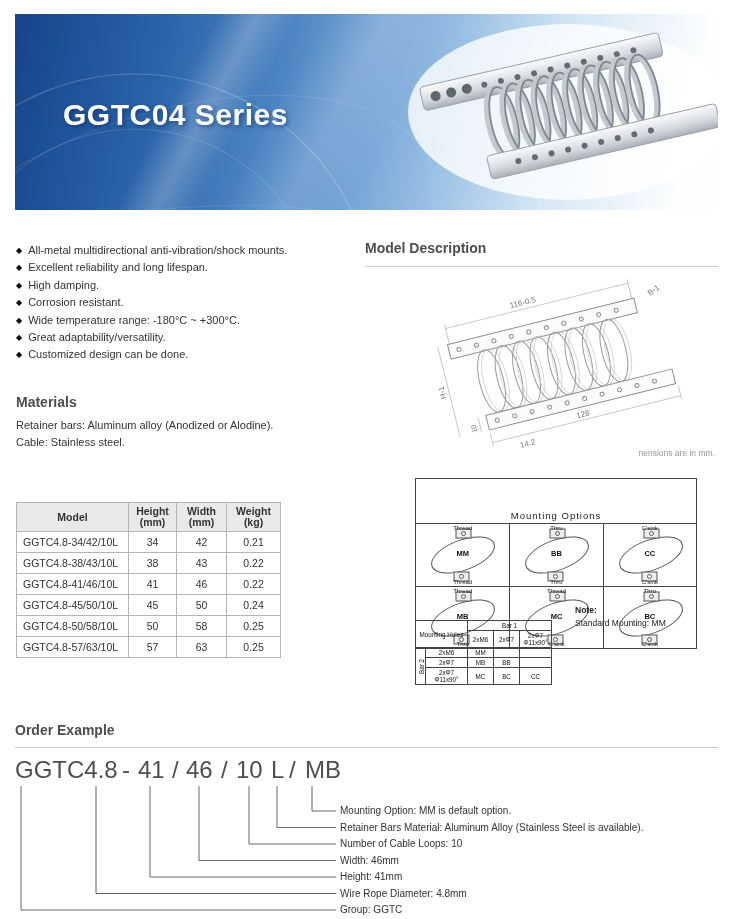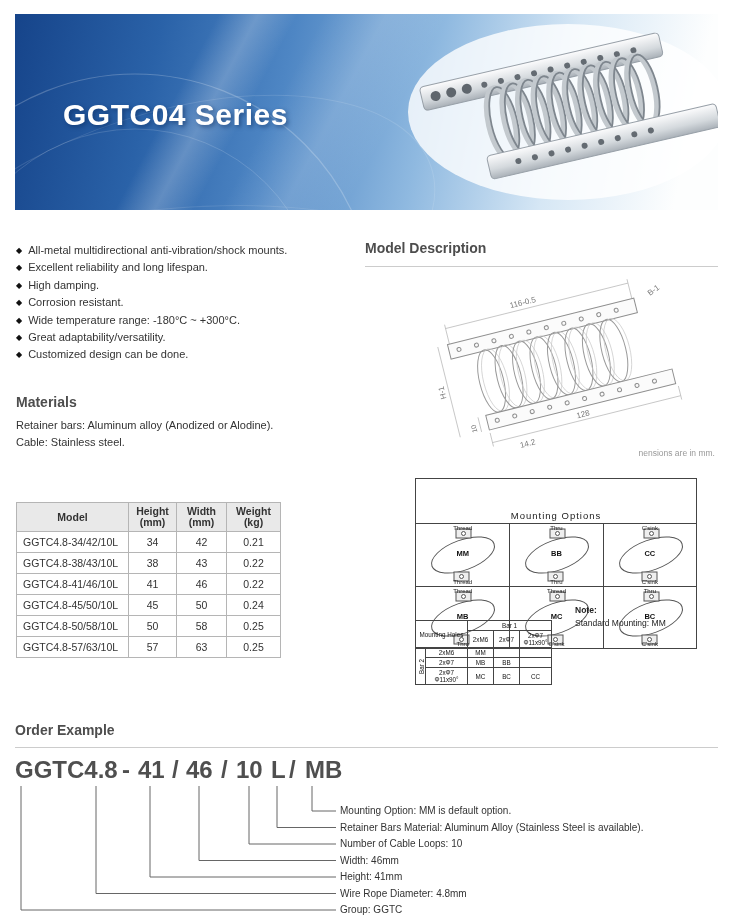--- a/index.html
+++ b/index.html
@@ -59,21 +59,21 @@
   .mtx { position:absolute; left:415px; top:620px; border-collapse:collapse; font-size:6.3px; color:#111; }
   .mtx td { border:1px solid #444; text-align:center; padding:1px; line-height:7px; }
   .mtx .corner { width:52px; }
   .mtx .rl { width:42px; }
   .mtx .dc { width:26px; } .mtx .dc3 { width:32px; }
   .mtx .vert { width:10px; writing-mode:vertical-rl; transform:rotate(180deg); }
   .mnt-note { position:absolute; left:558px; top:604px; font-size:8.5px; color:#222; line-height:13px;margin-left:17px; }
   .mnt-note .nt { font-weight:bold; }
 
   
-  .order-code span { position:absolute; top:756px; font-size:24px; color:#4f4f4f;font-weight:bold; }
+  .order-code span { position:absolute; top:756px; font-size:24px; color:#4f4f4f; }
   .t0{left:15px}.t1{left:122px}.t2{left:138px}.t3{left:172px}.t4{left:186px}
   .t5{left:221px}.t6{left:236px}.t7{left:271px}.t8{left:289px}.t9{left:305px}
   .order-lines { position:absolute; left:0; top:0; pointer-events:none; }
   .order-label { position:absolute; left:340px; font-size:10px; color:#333; white-space:nowrap;text-align:center; }
   .ol0{top:805px}.ol1{top:821.5px}.ol2{top:838px}.ol3{top:854.5px}.ol4{top:871px}.ol5{top:887.5px}.ol6{top:904px}
 </style>
 </head>
 <body>
 
 <div id="page">

